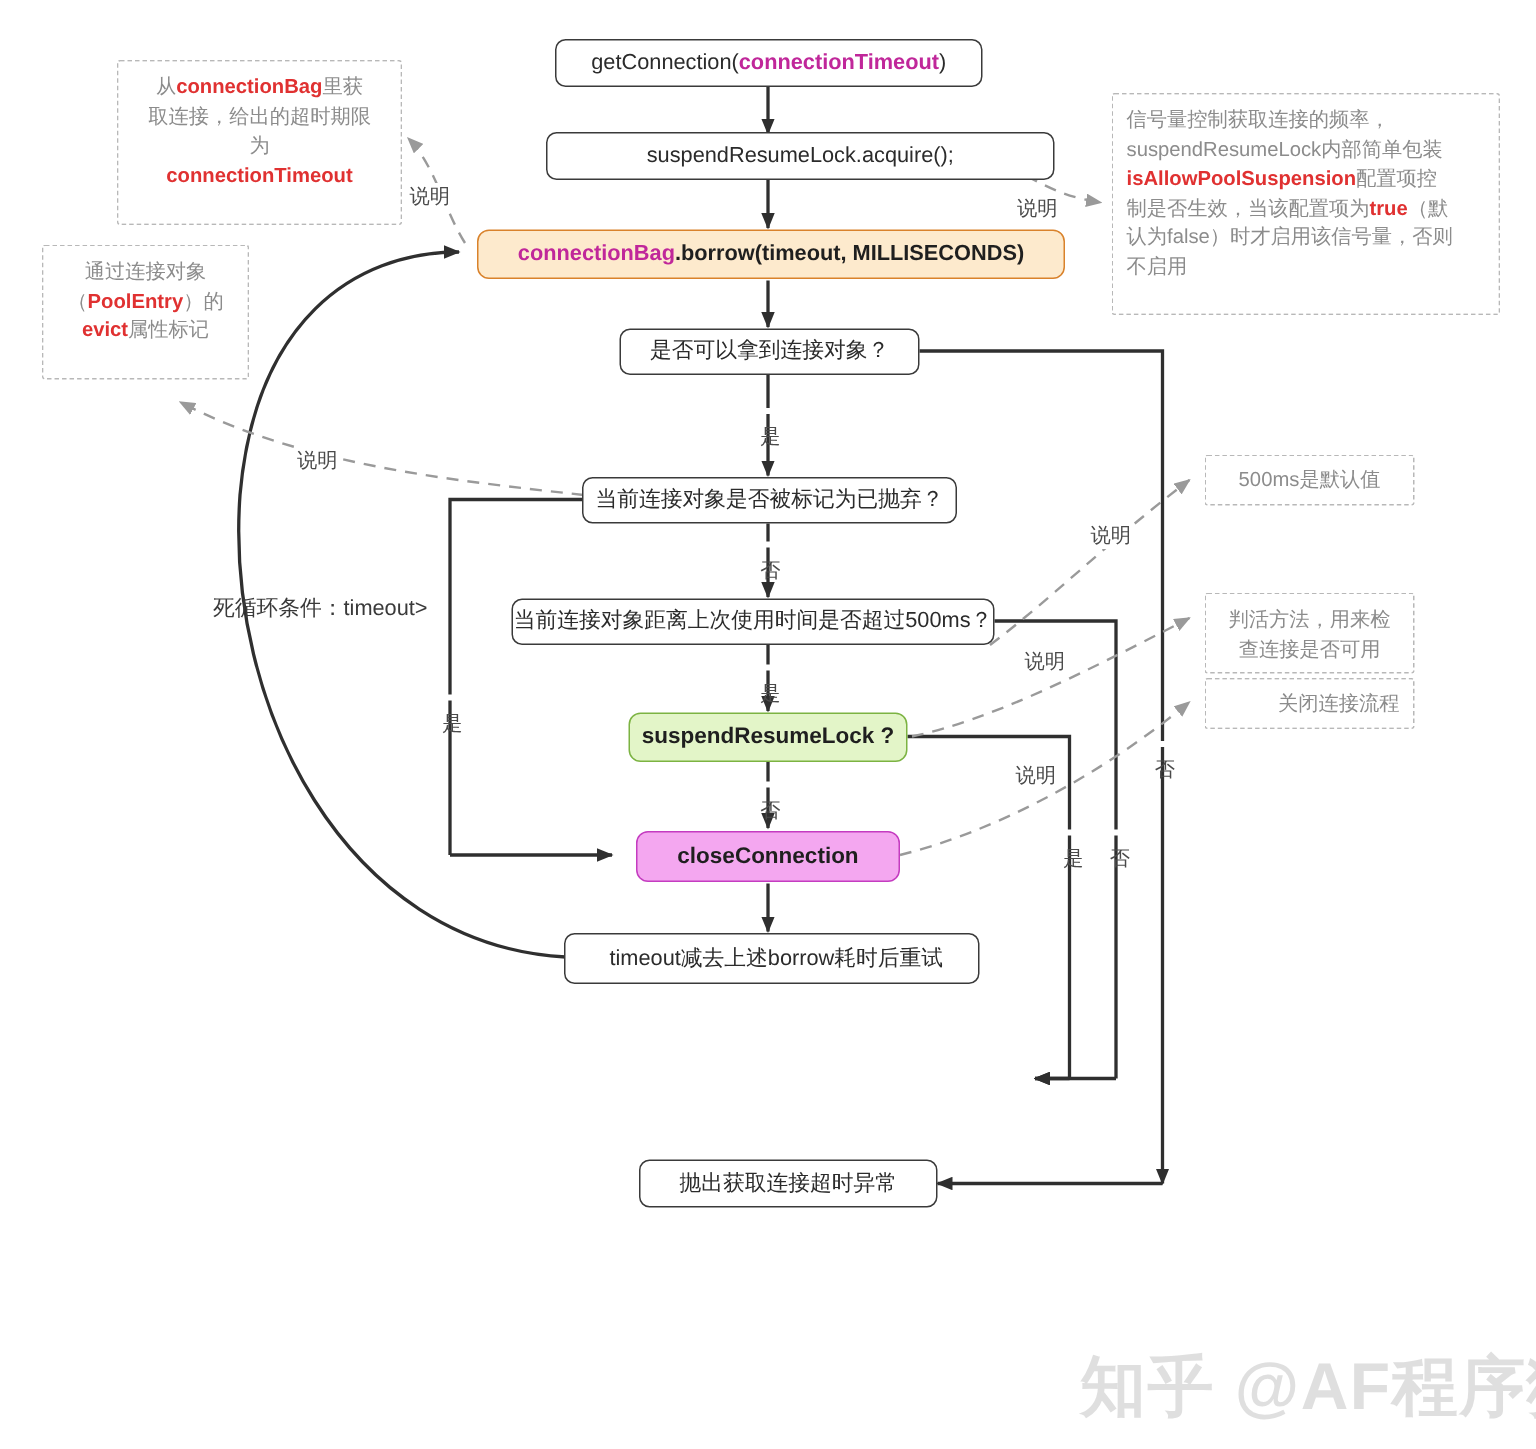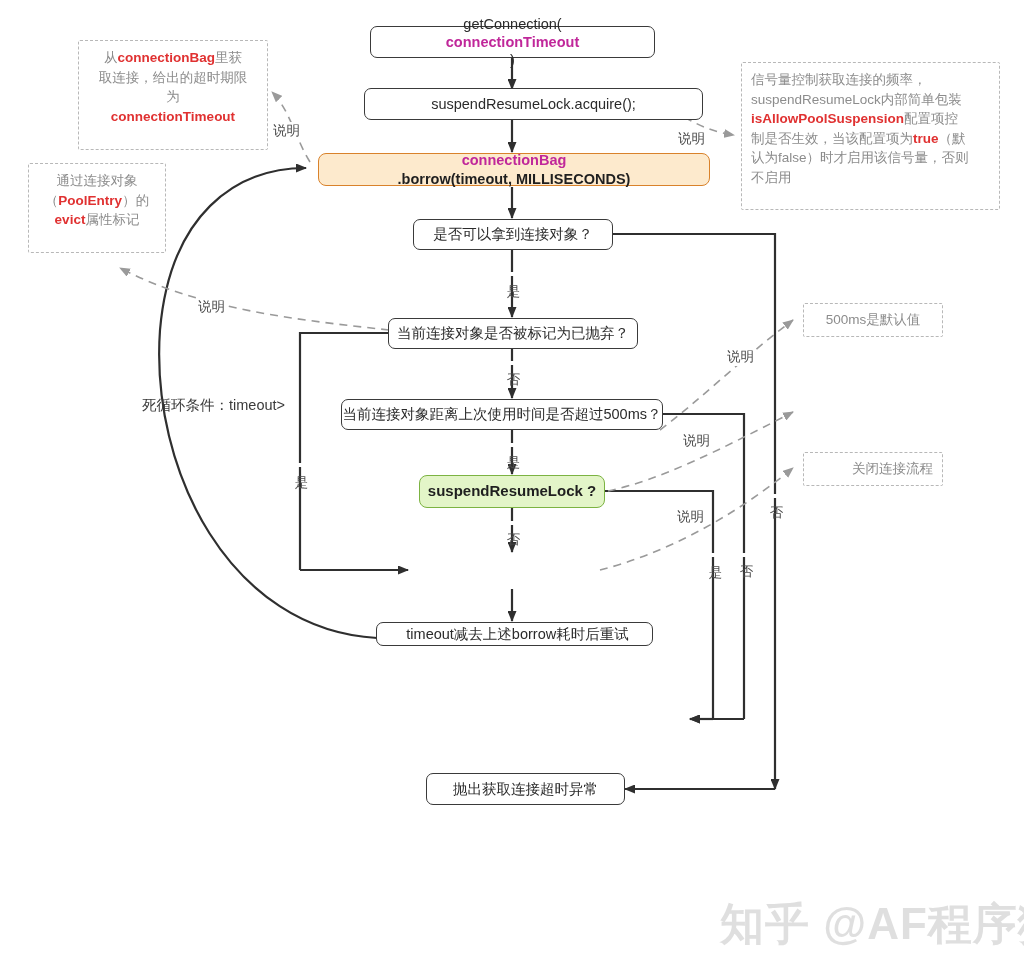--- a/index.html
+++ b/index.html
@@ -3,21 +3,21 @@
 <meta charset="utf-8">
 <style>
   html,body{margin:0;padding:0;background:#fff;}
   body{width:1024px;height:966px;font-family:"Liberation Sans","DejaVu Sans",sans-serif;}
   #stage{position:relative;width:1024px;height:966px;overflow:hidden;background:#fff;}
   svg#wires{position:absolute;left:0;top:0;width:1024px;height:966px;}
 
   .node{position:absolute;box-sizing:border-box;display:flex;align-items:center;
         justify-content:center;text-align:center;border-radius:7px;background:#fff;
         border:1.6px solid #3a3a3a;color:#2b2b2b;font-size:14.5px;line-height:1.25;
-        padding:4px 10px;white-space:nowrap;flex-direction:column;}
+        padding:4px 10px;white-space:nowrap;}
   .node.orange{background:#fdeacd;border:1.8px solid #d9822b;border-radius:8px;
         font-weight:bold;font-size:14.5px;color:#1f1f1f;}
   .node.green{background:#e3f5c8;border:1.8px solid #7cb342;border-radius:8px;
         font-weight:bold;font-size:15px;color:#1f1f1f;}
   .node.magenta{background:#f4a7f0;border:1.8px solid #c43cc0;border-radius:8px;
         font-weight:bold;font-size:15px;color:#1f1f1f;}
   .node .hl{color:#c0279a;font-weight:bold;}
   .node.orange .hl{color:#c0279a;}
 
   .note{position:absolute;box-sizing:border-box;border:1.5px dashed #b8b8b8;
@@ -121,22 +121,25 @@
   </div>
 
   <div class="node" style="left:341px;top:399px;width:322px;height:31px;">
     <span>当前连接对象距离上次使用时间是否超过500ms？</span>
   </div>
 
   <div class="node green" style="left:419px;top:475px;width:186px;height:33px;">
     <span>suspendResumeLock ?</span>
   </div>
 
-
-  <div class="node" style="left:376px;top:622px;width:277px;height:24px;padding-left:16px;">
+  <div class="node magenta" style="left:424px;top:554px;width:176px;height:34px;">
+    <span>closeConnection</span>
+  </div>
+
+  <div class="node" style="left:376px;top:622px;width:277px;height:34px;padding-left:16px;">
     <span>timeout减去上述borrow耗时后重试</span>
   </div>
 
 
   <div class="node" style="left:426px;top:773px;width:199px;height:32px;">
     <span>抛出获取连接超时异常</span>
   </div>
 
   <div class="note" style="left:78px;top:40px;width:190px;height:110px;">
     <div><span>从</span><span class="rd">connectionBag</span><span>里获</span></div>
@@ -157,20 +160,24 @@
     <div><span class="rd">isAllowPoolSuspension</span><span>配置项控</span></div>
     <div><span>制是否生效，当该配置项为</span><span class="rd">true</span><span>（默</span></div>
     <div>认为false）时才启用该信号量，否则</div>
     <div>不启用</div>
   </div>
 
   <div class="note" style="left:803px;top:303px;width:140px;height:34px;display:flex;align-items:center;justify-content:center;">
     <span>500ms是默认值</span>
   </div>
 
+  <div class="note" style="left:803px;top:395px;width:140px;height:54px;">
+    <div>判活方法，用来检</div>
+    <div>查连接是否可用</div>
+  </div>
 
   <div class="note" style="left:803px;top:452px;width:140px;height:34px;display:flex;align-items:center;justify-content:flex-end;">
     <span>关闭连接流程</span>
   </div>
 
   <div class="elabel" style="left:271px;top:122px;"><span>说明</span></div>
   <div class="elabel" style="left:676px;top:130px;"><span>说明</span></div>
   <div class="elabel" style="left:196px;top:298px;"><span>说明</span></div>
   <div class="elabel" style="left:725px;top:348px;"><span>说明</span></div>
   <div class="elabel" style="left:681px;top:432px;"><span>说明</span></div>

